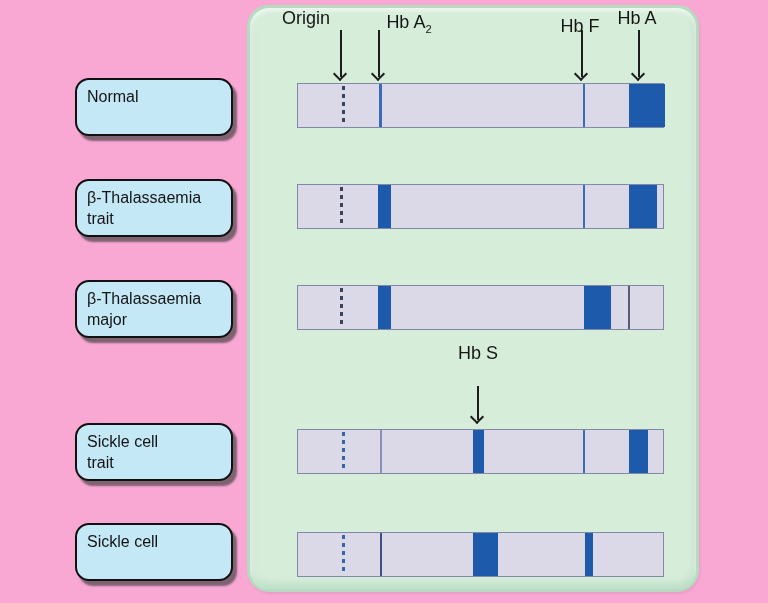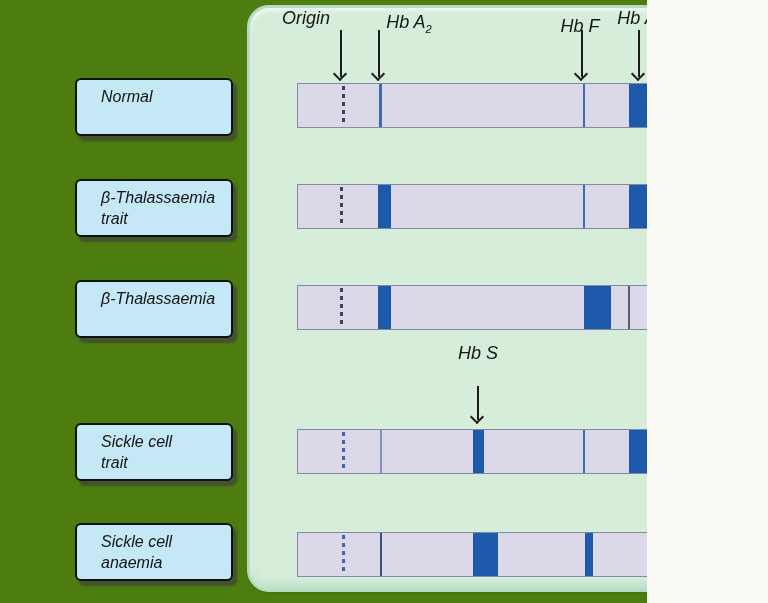--- a/index.html
+++ b/index.html
@@ -1,20 +1,20 @@
 <!DOCTYPE html>
 <html><head>
 <meta charset="utf-8">
 <title>Figure</title>
 <style>
   html,body { margin:0; padding:0; background:#fbfaf6; }
   .page {
-    position:relative; width:647px; height:603px;
-    background:#4d7c0f; overflow:hidden;
-    font-family:"Liberation Sans", sans-serif; color:#141414;font-style:italic;
+    position:relative; width:768px; height:603px;
+    background:#f9a8d4; overflow:hidden;
+    font-family:"Liberation Sans", sans-serif; color:#141414;
   }
   .panel {
     position:absolute; left:247px; top:5px; width:452px; height:587px;
     border-radius:22px; box-sizing:border-box;
     box-shadow: inset 0 3px 4px rgba(255,255,255,0.65),
                 inset 0 -4px 8px rgba(140,195,160,0.45),
                 inset 4px 0 6px rgba(255,255,255,0.35),
                 1px 2px 3px rgba(0,0,0,0.07);
   }
   .marker-label {
@@ -23,23 +23,23 @@
   }
   .marker-label sub { font-size:0.62em; }
   .arrow-shaft { position:absolute; width:2px; }
   .arrow-head {
     position:absolute; width:10px; height:10px;
     border-right:2px solid transparent; border-bottom:2px solid transparent;
     transform:rotate(45deg); box-sizing:border-box;
   }
   .cond-box {
     position:absolute; left:75px; width:158px; height:58px;
-    border:2px solid #111; border-radius:6px; box-sizing:border-box;
+    border:2px solid #111; border-radius:14px; box-sizing:border-box;
     box-shadow:4px 5px 2px rgba(60,60,60,0.65);
-    padding:6px 0 0 24px;
+    padding:6px 0 0 10px;
   }
   .cond-line { font-size:16px; line-height:21px; }
   .strip {
     position:absolute; left:297px; width:367px; height:45px;
     box-sizing:border-box; border:1px solid #8289a6;
   }
   .strip .band { position:absolute; top:0; bottom:0; }
   .strip .band-dotted { position:absolute; top:2px; bottom:2px; }
 </style>
 </head>
@@ -79,41 +79,41 @@
         <div class="cond-line">trait</div>
       </div>
       <div class="strip" style="top: 184px; background: rgb(219, 217, 232); border-color: rgb(130, 137, 166);">
         <div class="band-dotted" style="left: 42px; width: 3px; background: repeating-linear-gradient(rgb(57, 66, 94) 0px, rgb(57, 66, 94) 4px, transparent 4px, transparent 8px);"></div>
         <div class="band" style="left: 80px; width: 13px; background: rgb(30, 90, 172);"></div>
         <div class="band" style="left: 285px; width: 2px; background: rgb(59, 106, 184);"></div>
         <div class="band" style="left: 331px; width: 28px; background: rgb(30, 90, 172);"></div>
       </div>
       <div class="cond-box" style="top: 280px; background: rgb(197, 232, 247); border-color: rgb(17, 17, 17);">
         <div class="cond-line">β-Thalassaemia</div>
+        <div class="cond-line">major</div>
       </div>
       <div class="strip" style="top: 285px; background: rgb(219, 217, 232); border-color: rgb(130, 137, 166);">
         <div class="band-dotted" style="left: 42px; width: 3px; background: repeating-linear-gradient(rgb(57, 66, 94) 0px, rgb(57, 66, 94) 4px, transparent 4px, transparent 8px);"></div>
         <div class="band" style="left: 80px; width: 13px; background: rgb(30, 90, 172);"></div>
         <div class="band" style="left: 286px; width: 27px; background: rgb(30, 90, 172);"></div>
         <div class="band" style="left: 330px; width: 2px; background: rgb(86, 92, 117);"></div>
       </div>
       <div class="cond-box" style="top: 423px; background: rgb(197, 232, 247); border-color: rgb(17, 17, 17);">
         <div class="cond-line">Sickle cell</div>
         <div class="cond-line">trait</div>
       </div>
       <div class="strip" style="top: 429px; background: rgb(219, 217, 232); border-color: rgb(130, 137, 166);">
         <div class="band-dotted" style="left: 44px; width: 3px; background: repeating-linear-gradient(rgb(52, 101, 178) 0px, rgb(52, 101, 178) 4px, transparent 4px, transparent 8px);"></div>
         <div class="band" style="left: 82px; width: 2px; background: rgb(131, 147, 189);"></div>
         <div class="band" style="left: 175px; width: 11px; background: rgb(30, 90, 172);"></div>
         <div class="band" style="left: 285px; width: 2px; background: rgb(59, 106, 184);"></div>
         <div class="band" style="left: 331px; width: 19px; background: rgb(30, 90, 172);"></div>
       </div>
       <div class="cond-box" style="top: 523px; background: rgb(197, 232, 247); border-color: rgb(17, 17, 17);">
         <div class="cond-line">Sickle cell</div>
-        <div class="cond-line">anaemia</div>
       </div>
       <div class="strip" style="top: 532px; background: rgb(219, 217, 232); border-color: rgb(130, 137, 166);">
         <div class="band-dotted" style="left: 44px; width: 3px; background: repeating-linear-gradient(rgb(52, 101, 178) 0px, rgb(52, 101, 178) 4px, transparent 4px, transparent 8px);"></div>
         <div class="band" style="left: 82px; width: 2px; background: rgb(61, 79, 133);"></div>
         <div class="band" style="left: 175px; width: 25px; background: rgb(30, 90, 172);"></div>
         <div class="band" style="left: 287px; width: 8px; background: rgb(30, 90, 172);"></div>
       </div>
     </div>
 </div>
 

